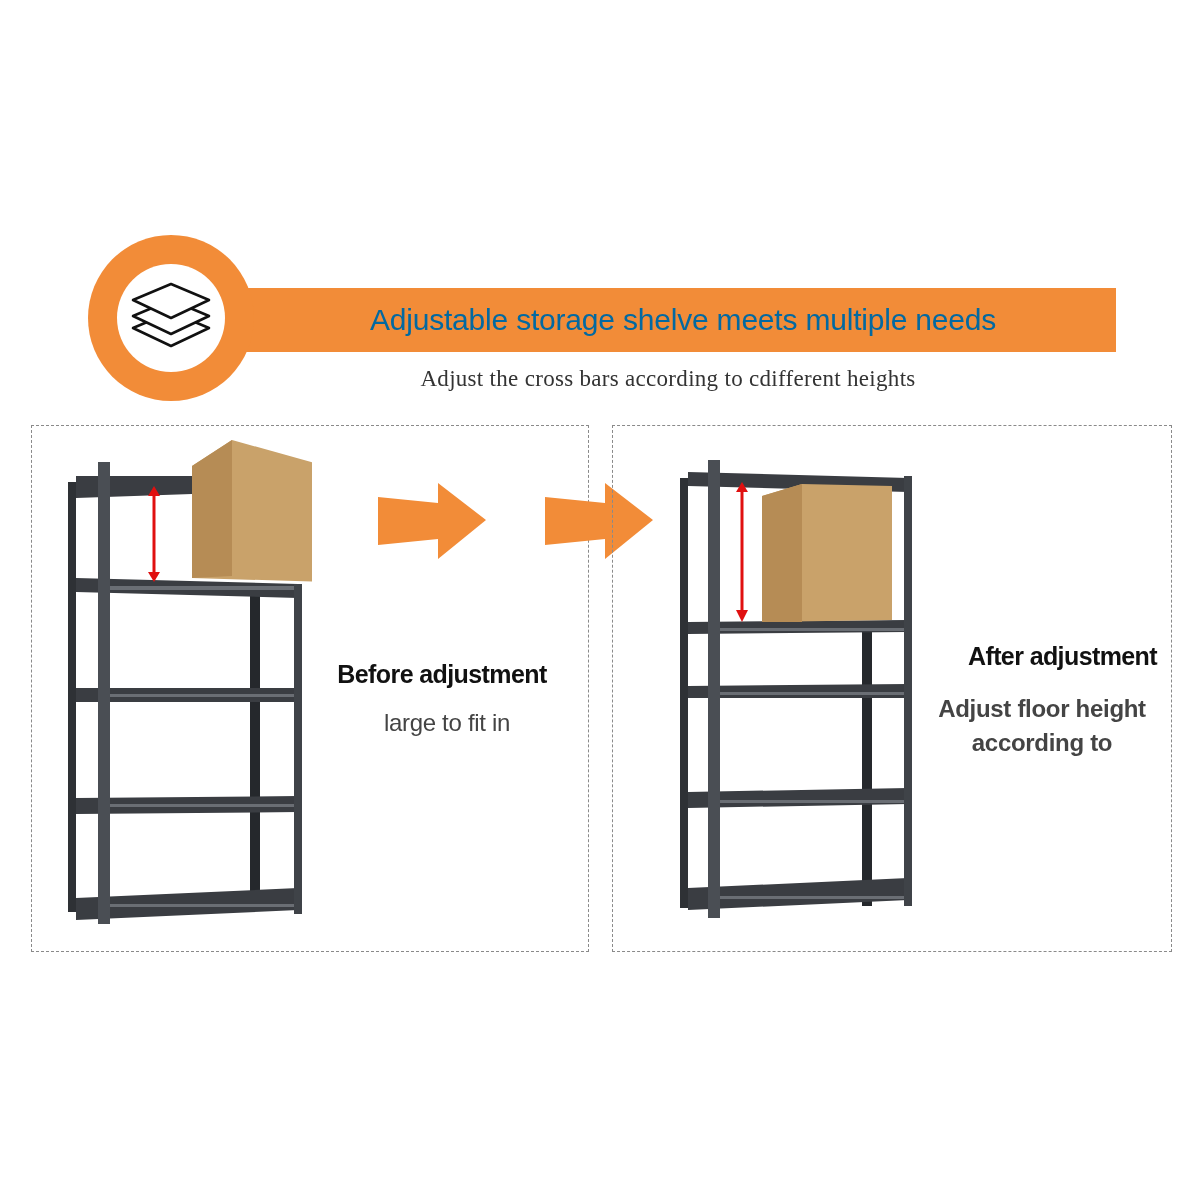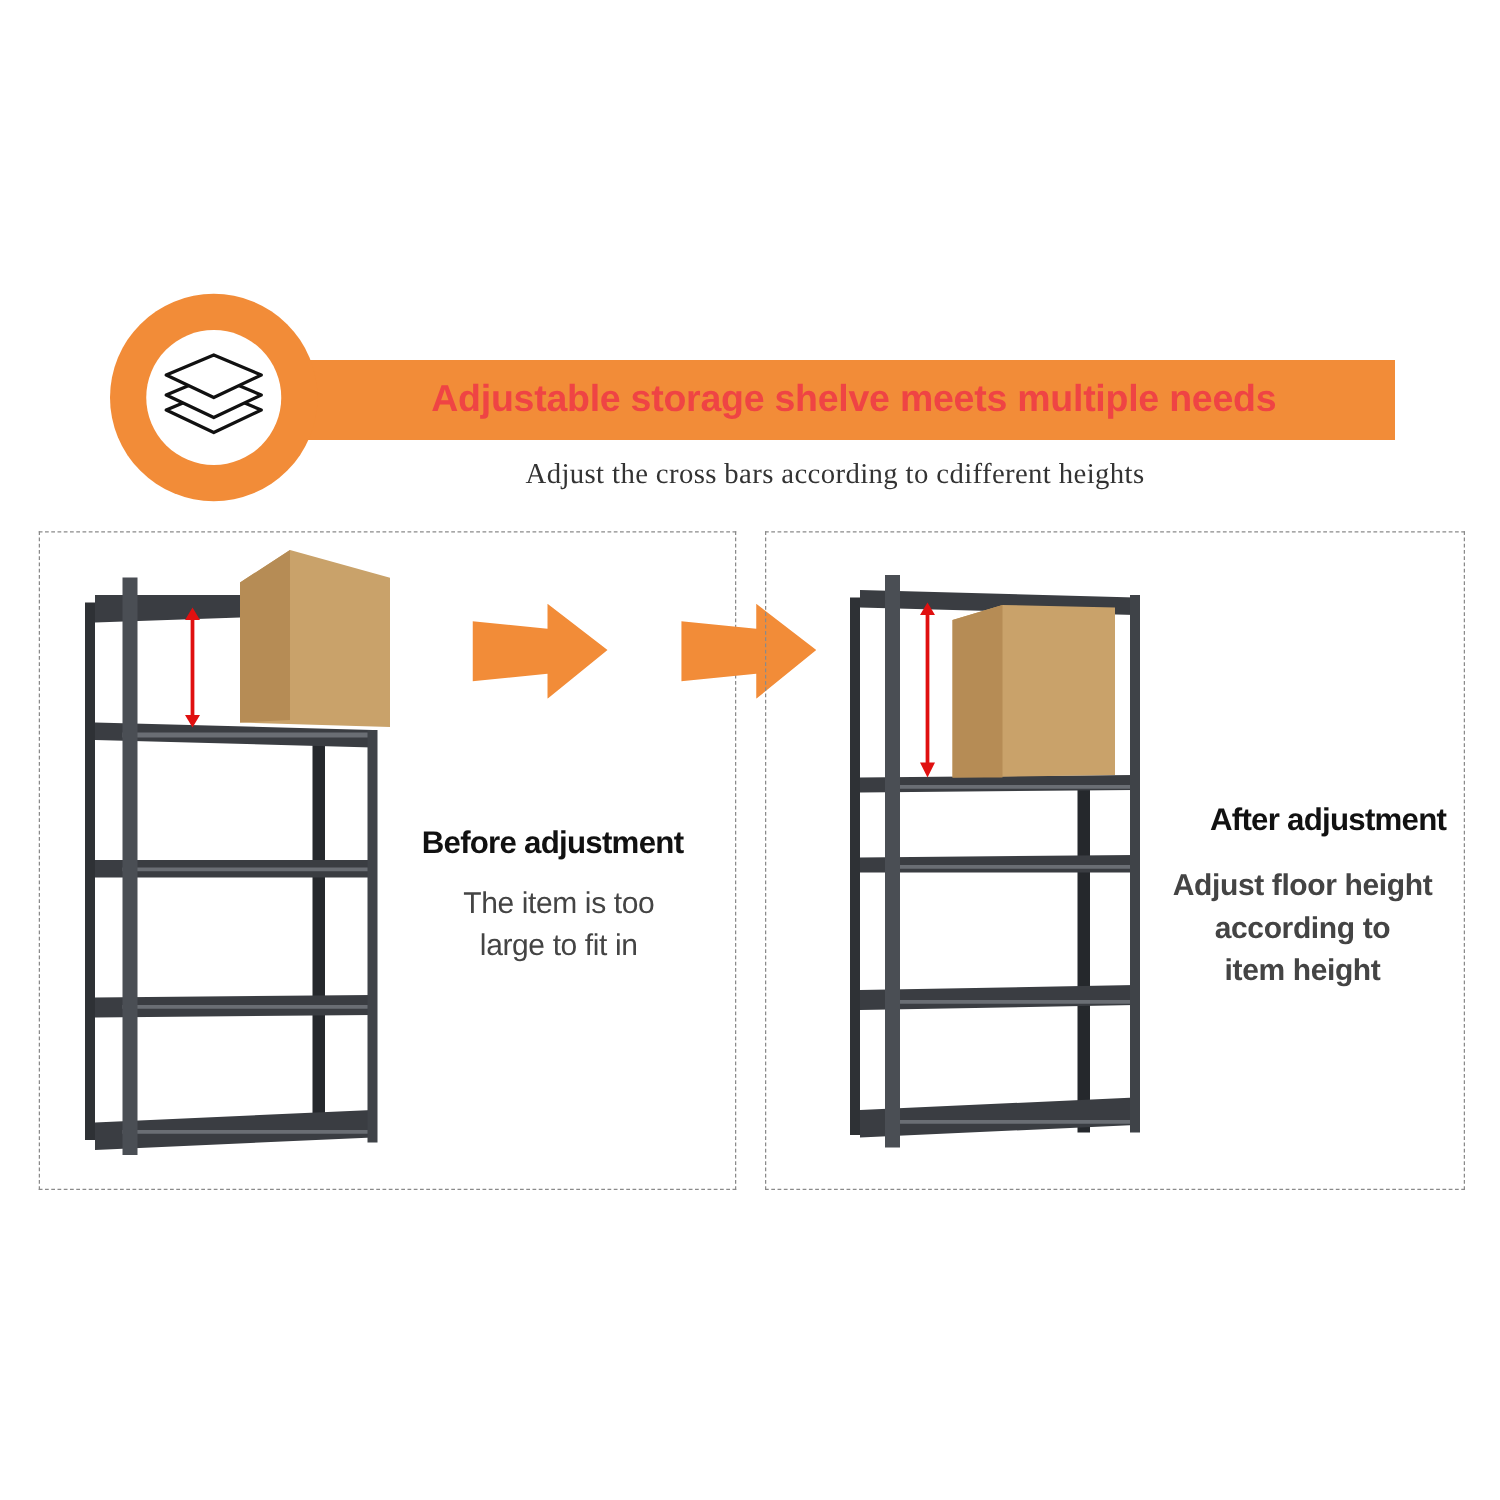--- a/index.html
+++ b/index.html
@@ -7,21 +7,21 @@
   body { position: relative; font-family: "Liberation Sans", "DejaVu Sans", sans-serif; }
 
   
   .banner-bar {
     position: absolute; left: 240px; top: 288px; width: 876px; height: 64px;
     background: #f28c38;
   }
   .banner-title {
     position: absolute; left: 250px; top: 288px; width: 866px; height: 64px;
     display: flex; align-items: center; justify-content: center;
-    font-weight: bold; font-size: 30px; color: #ef4444; letter-spacing: -0.2px;
+    font-weight: normal; font-size: 30px; color: #0369a1; letter-spacing: -0.2px;
     padding-left: 0px;
   }
   .badge-ring {
     position: absolute; left: 88px; top: 235px; width: 166px; height: 166px;
     border-radius: 50%; background: #f28c38;
   }
   .badge-inner {
     position: absolute; left: 117px; top: 264px; width: 108px; height: 108px;
     border-radius: 50%; background: #ffffff;
     display: flex; align-items: center; justify-content: center;
@@ -98,21 +98,20 @@
 
   <g stroke="#e01010" fill="#e01010">
     <line x1="92" y1="58" x2="92" y2="138" stroke-width="3"></line>
     <polygon points="86,60 98,60 92,50" stroke="none"></polygon>
     <polygon points="86,136 98,136 92,146" stroke="none"></polygon>
   </g>
 </svg>
 
 <div class="panel-heading" style="left:322px; top:660px; width:240px;">Before adjustment</div>
 <div class="panel-desc" style="left:322px; top:706px; width:250px;">
-  <div>The item is too</div>
   <div>large to fit in</div>
 </div>
 
 <svg class="arrow" style="left:378px; top:483px;" width="110" height="76" viewBox="0 0 110 76">
   <polygon points="0,14 60,20 60,0 108,37 60,76 60,56 0,62" fill="#f28c38"></polygon>
 </svg>
 <svg class="arrow" style="left:545px; top:483px;" width="110" height="76" viewBox="0 0 110 76">
   <polygon points="0,14 60,20 60,0 108,37 60,76 60,56 0,62" fill="#f28c38"></polygon>
 </svg>
 
@@ -147,14 +146,13 @@
     <line x1="66" y1="34" x2="66" y2="156" stroke-width="3"></line>
     <polygon points="60,36 72,36 66,26" stroke="none"></polygon>
     <polygon points="60,154 72,154 66,166" stroke="none"></polygon>
   </g>
 </svg>
 
 <div class="panel-heading" style="left:925px; top:642px; width:232px;text-align:right;">After adjustment</div>
 <div class="panel-desc" style="left:925px; top:692px; width:234px;font-weight:bold;">
   <div>Adjust floor height</div>
   <div>according to</div>
-  <div>item height</div>
 </div>
 
 </body></html>

